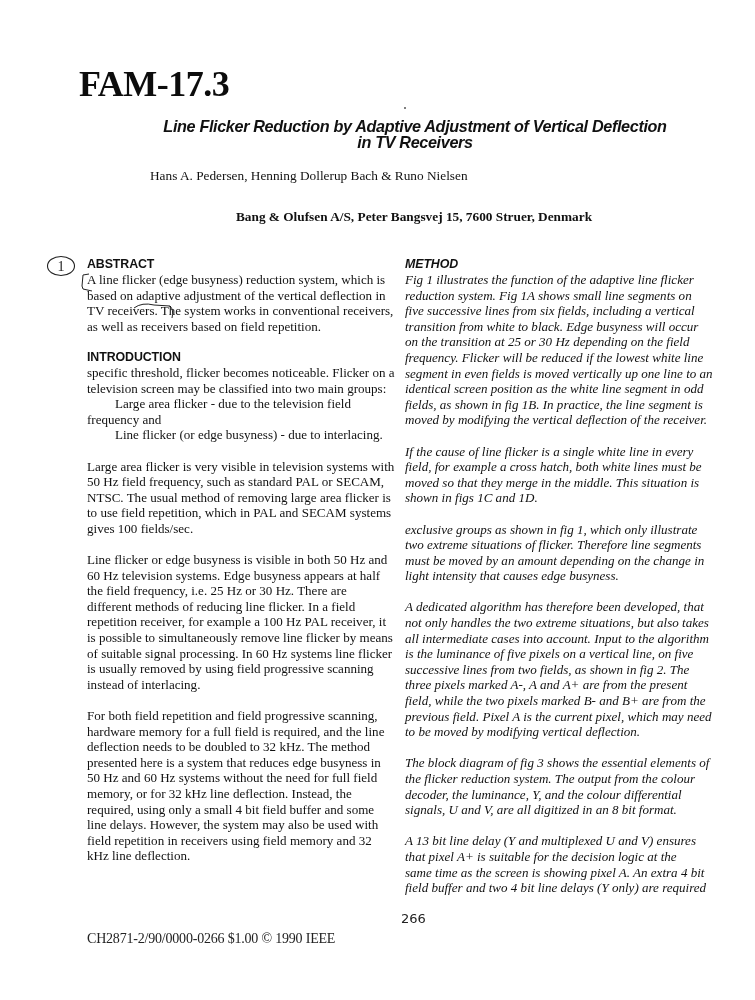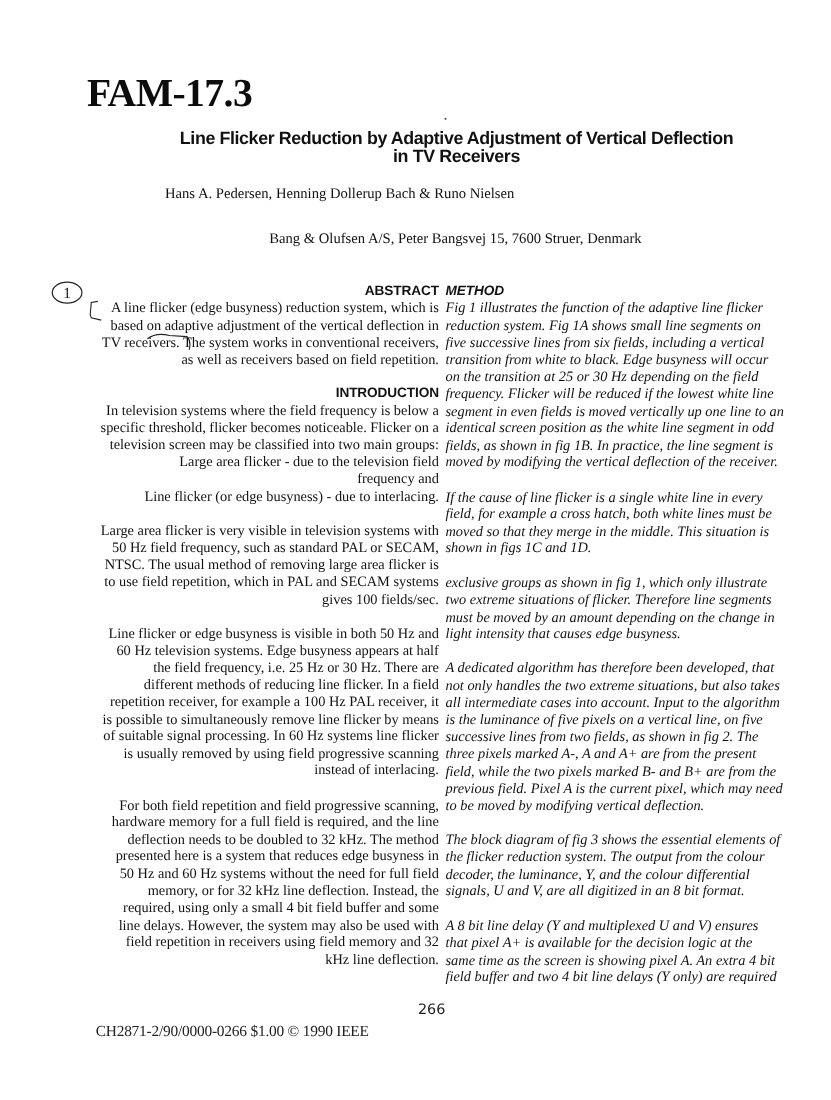--- a/index.html
+++ b/index.html
@@ -31,67 +31,69 @@
       left: 120px;
       width: 590px;
       top: 118px;
       text-align: center;
       font-family: "Liberation Sans", sans-serif;
       font-weight: bold;
       font-size: 16.2px;
       line-height: 16px;
       letter-spacing: -0.35px;
       color: #111;
+      font-style: italic;
     }
     .paper-title span { display: block; }
     .authors {
       position: absolute;
       left: 150px;
       width: 528px;
       top: 168px;
       text-align: left;
       font-size: 13.3px;
       line-height: 16px;
     }
     .affiliation {
       position: absolute;
       left: 150px;
       width: 528px;
       top: 209px;
       text-align: center;
       font-size: 13.3px;
       line-height: 16px;
+      font-weight: bold;
     }
     .column {
       position: absolute;
       top: 257px;
       font-size: 13.05px;
       line-height: 15.6px;
     }
-    .col-left { left: 87px; width: 312px; text-align: right; }
+    .col-left { left: 87px; width: 312px; }
     .col-right { left: 405px; width: 312px; font-style: italic; }
     .section-heading {
       font-family: "Liberation Sans", sans-serif;
       font-weight: bold;
       font-size: 12.4px;
       line-height: 15px;
       margin: 0;
       letter-spacing: -0.1px;
     }
     .para {
       margin: 0 0 15.6px 0;
     }
     .para .ln {
       display: block;
       white-space: nowrap;
     }
     .ln.indent { padding-left: 28px; }
     .page-number {
       position: absolute;
-      left: 380px;
+      left: 401px;
       top: 911px;
       font-family: "DejaVu Sans", sans-serif;
       font-size: 13px;
       color: #222;
       text-align: right;
     }
     .copyright {
       position: absolute;
       left: 87px;
       top: 931px;
@@ -158,21 +160,20 @@
   <h2 class="section-heading">ABSTRACT</h2>
   <p class="para">
     <span class="ln">A line flicker (edge busyness) reduction system, which is</span>
     <span class="ln">based on adaptive adjustment of the vertical deflection in</span>
     <span class="ln">TV receivers. The system works in conventional receivers,</span>
     <span class="ln">as well as receivers based on field repetition.</span>
   </p>
 
   <h2 class="section-heading">INTRODUCTION</h2>
   <p class="para">
-    <span class="ln">In television systems where the field frequency is below a</span>
     <span class="ln">specific threshold, flicker becomes noticeable. Flicker on a</span>
     <span class="ln">television screen may be classified into two main groups:</span>
     <span class="ln indent">Large area flicker - due to the television field</span>
     <span class="ln">frequency and</span>
     <span class="ln indent">Line flicker (or edge busyness) - due to interlacing.</span>
   </p>
   <p class="para">
     <span class="ln">Large area flicker is very visible in television systems with</span>
     <span class="ln">50 Hz field frequency, such as standard PAL or SECAM,</span>
     <span class="ln">NTSC. The usual method of removing large area flicker is</span>
@@ -241,21 +242,21 @@
     <span class="ln">previous field. Pixel A is the current pixel, which may need</span>
     <span class="ln">to be moved by modifying vertical deflection.</span>
   </p>
   <p class="para">
     <span class="ln">The block diagram of fig 3 shows the essential elements of</span>
     <span class="ln">the flicker reduction system. The output from the colour</span>
     <span class="ln">decoder, the luminance, Y, and the colour differential</span>
     <span class="ln">signals, U and V, are all digitized in an 8 bit format.</span>
   </p>
   <p class="para">
-    <span class="ln">A 8 bit line delay (Y and multiplexed U and V) ensures</span>
-    <span class="ln">that pixel A+ is available for the decision logic at the</span>
+    <span class="ln">A 13 bit line delay (Y and multiplexed U and V) ensures</span>
+    <span class="ln">that pixel A+ is suitable for the decision logic at the</span>
     <span class="ln">same time as the screen is showing pixel A. An extra 4 bit</span>
     <span class="ln">field buffer and two 4 bit line delays (Y only) are required</span>
   </p>
 </div>
 
 <div class="page-number">266</div>
 <div class="copyright">CH2871-2/90/0000-0266 $1.00 © 1990 IEEE</div>
 
 </body></html>

